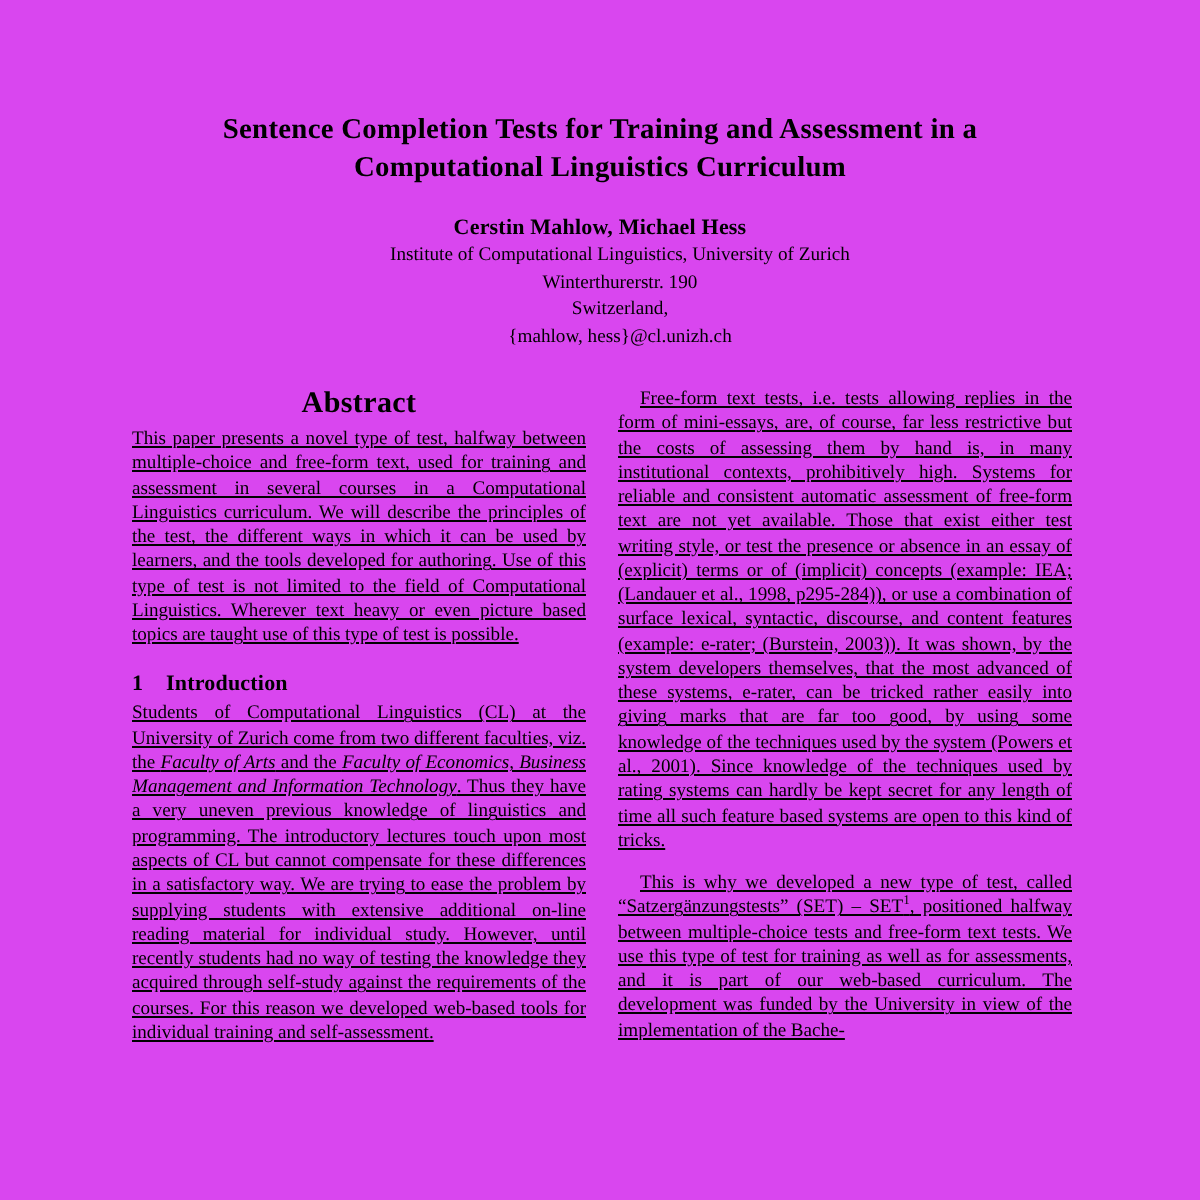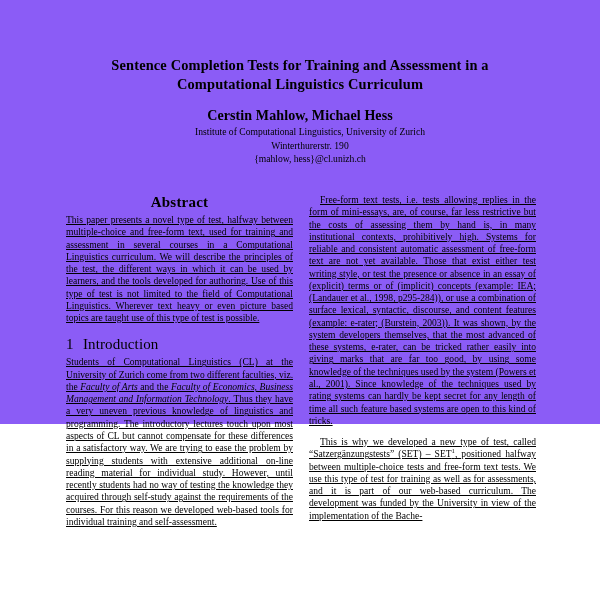--- a/index.html
+++ b/index.html
@@ -10,41 +10,41 @@
   body {
     width: 600px;
     height: 600px;
     overflow: hidden;
     font-family: "Liberation Serif", "DejaVu Serif", serif;
     color: #000000;
   }
   .page {
     position: relative;
     width: 600px;
-    height: 424px;
-    background: #8b5cf6;
+    height: 600px;
+    background: #d946ef;
     box-sizing: border-box;
     padding: 0;
   }
 
   
   .title-block {
     padding-top: 56px;
     text-align: center;
   }
   .paper-title {
     font-size: 14.4px;
     font-weight: bold;
     line-height: 1.32;
     letter-spacing: 0.15px;
     margin: 0 72px;
   }
   .authors {
     margin-top: 14px;
-    font-size: 14px;
+    font-size: 11px;
     font-weight: bold;
     letter-spacing: 0.1px;
   }
   .affil-lines {
     margin-top: 1px;
     font-size: 9.6px;
     line-height: 1.42;
     padding-left: 20px;
   }
   .affil-lines div {
@@ -68,22 +68,22 @@
   }
 
   .section-heading-centered {
     text-align: center;
     font-size: 15px;
     font-weight: bold;
     margin: 0 0 3px 0;
     letter-spacing: 0.2px;
   }
   .section-heading {
-    font-size: 15px;
-    font-weight: normal;
+    font-size: 11px;
+    font-weight: bold;
     margin: 12px 0 3px 0;
     letter-spacing: 0.1px;
   }
   .section-heading .secnum {
     display: inline-block;
     min-width: 17px;
   }
 
   p.body-text {
     font-size: 9.55px;
@@ -114,20 +114,21 @@
 <body>
 
 <div class="page">
 
   <div class="title-block">
     <div class="paper-title">Sentence Completion Tests for Training and Assessment in a Computational Linguistics Curriculum</div>
     <div class="authors">Cerstin Mahlow, Michael Hess</div>
     <div class="affil-lines">
       <div>Institute of Computational Linguistics, University of Zurich</div>
       <div>Winterthurerstr. 190</div>
+      <div>Switzerland,</div>
       <div>{mahlow, hess}@cl.unizh.ch</div>
     </div>
   </div>
 
   <div class="columns">
 
     <div class="col">
       <div class="section-heading-centered">Abstract</div>
       <p class="body-text">This paper presents a novel type of test, halfway between multiple-choice and free-form text, used for training and assessment in several courses in a Computational Linguistics curriculum. We will describe the principles of the test, the different ways in which it can be used by learners, and the tools developed for authoring. Use of this type of test is not limited to the field of Computational Linguistics. Wherever text heavy or even picture based topics are taught use of this type of test is possible.</p>
 

